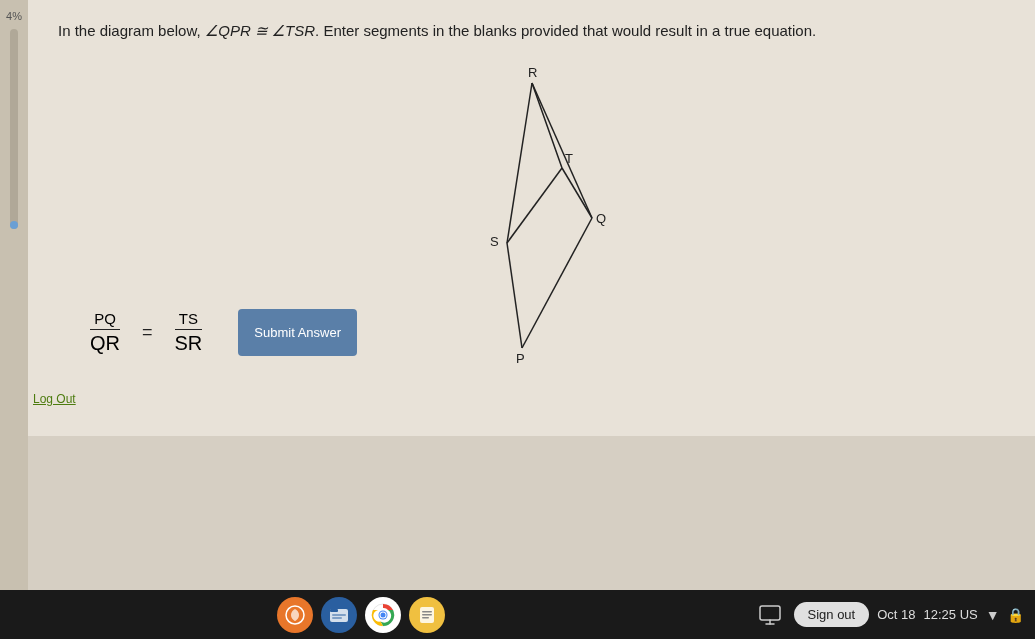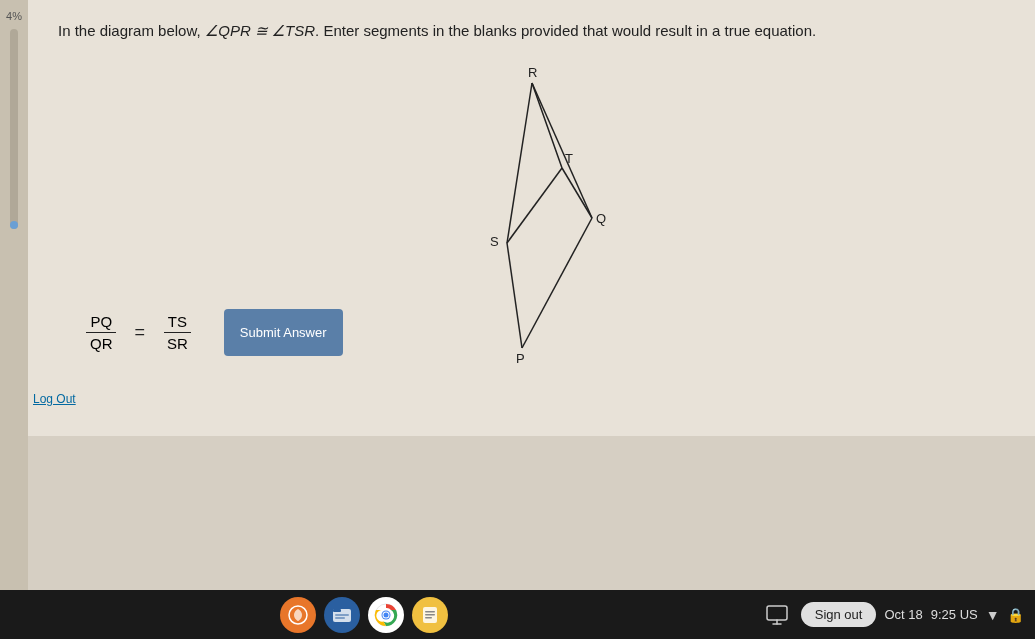--- a/index.html
+++ b/index.html
@@ -142,21 +142,21 @@
       cursor: pointer;
       margin-left: 20px;
     }
 
     
     .log-out {
       position: absolute;
       bottom: 30px;
       left: 5px;
       font-size: 12px;
-      color: #0369a1;
+      color: #4d7c0f;
       cursor: pointer;
       text-decoration: underline;
     }
 
     
     .taskbar {
       position: absolute;
       bottom: 0;
       left: 0;
       width: 1035px;
@@ -245,21 +245,21 @@
 
     .frac-top {
       font-size: 15px;
       border-bottom: 1.5px solid #222;
       padding: 0 4px 2px 4px;
       min-width: 22px;
       text-align: center;
     }
 
     .frac-bot {
-      font-size: 15px;
+      font-size: 20px;
       padding: 2px 4px 0 4px;
       min-width: 22px;
       text-align: center;
     }
   </style>
 </head>
 <body>
 
 <div class="main-area">
 
@@ -374,18 +374,18 @@
         <rect x="2" y="3" width="20" height="14" rx="2" stroke="#ccc" stroke-width="1.5"></rect>
         <path d="M8 21 L16 21" stroke="#ccc" stroke-width="1.5" stroke-linecap="round"></path>
         <path d="M12 17 L12 21" stroke="#ccc" stroke-width="1.5" stroke-linecap="round"></path>
       </svg>
     </div>
 
     <button class="sign-out-btn">Sign out</button>
 
     <div class="date-time">
       <span>Oct 18</span>
-      <span>9:25 US</span>
+      <span>12:25 US</span>
       <span class="wifi-icon">▼</span>
       <span class="lock-icon">🔒</span>
     </div>
   </div>
 </div>
 
 </body></html>

